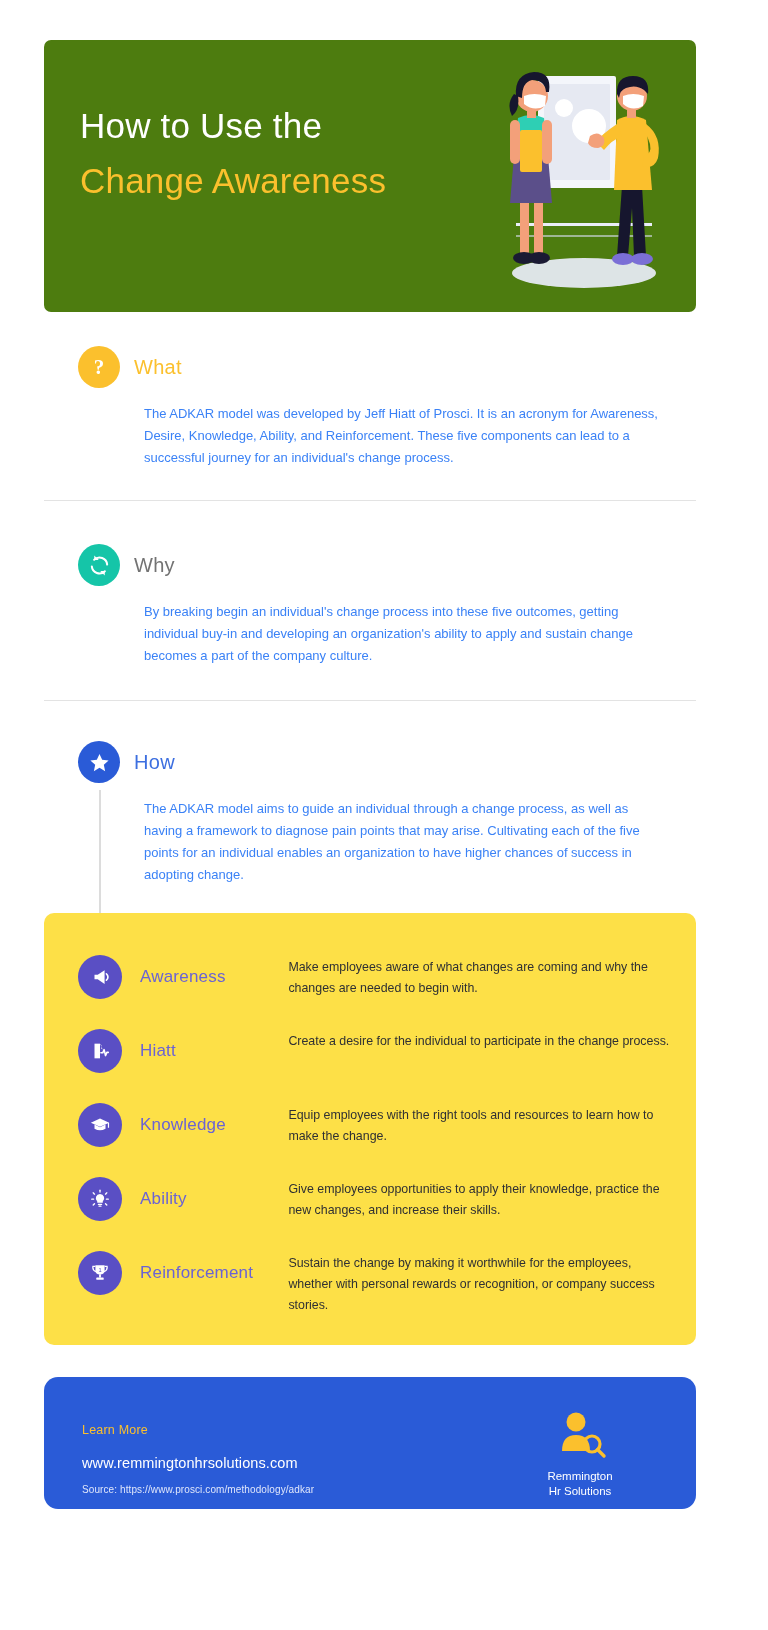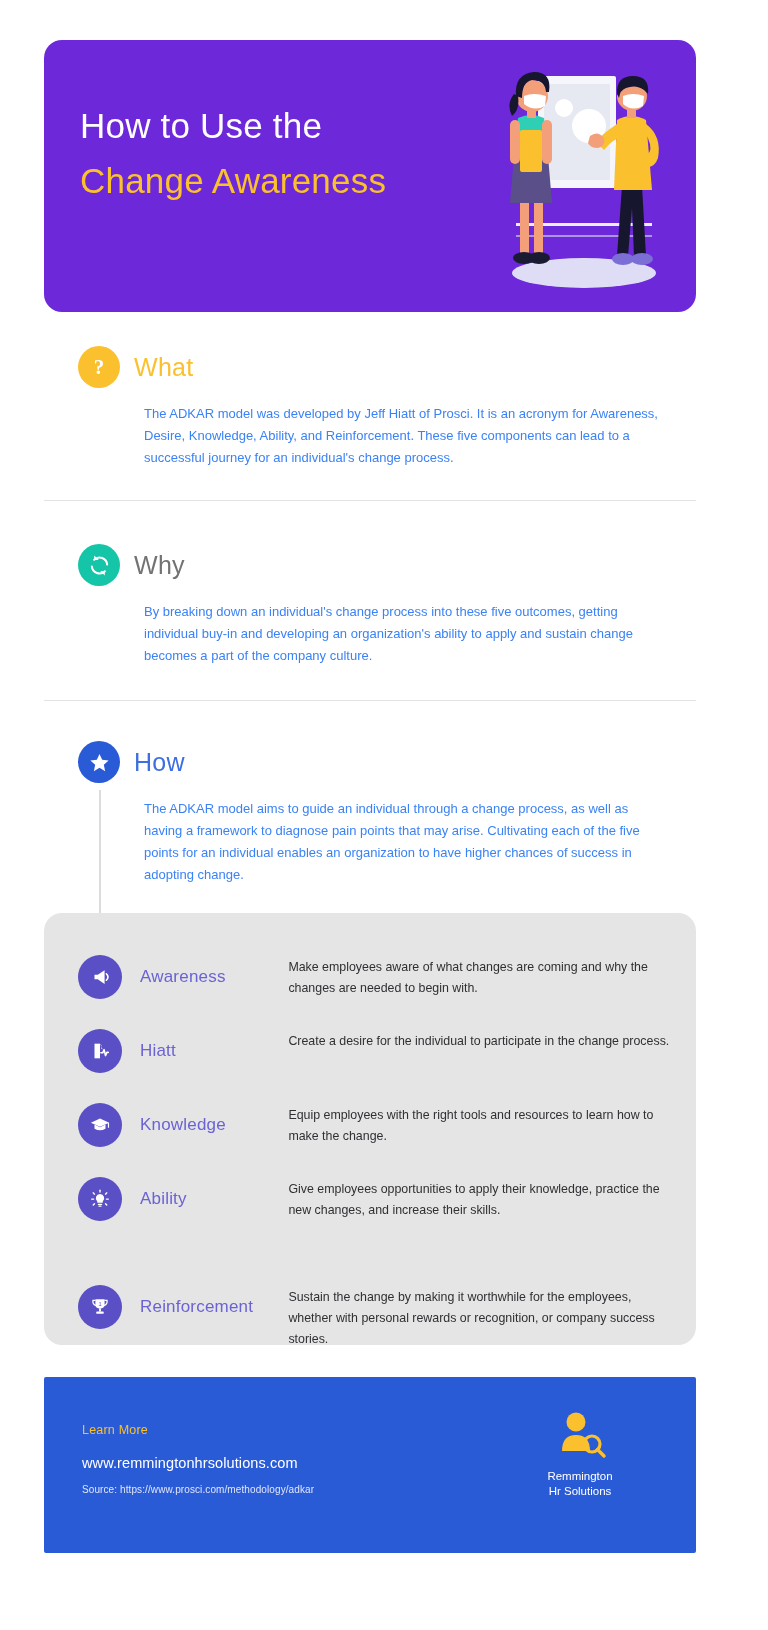--- a/index.html
+++ b/index.html
@@ -20,22 +20,22 @@
     overflow: hidden;
   }
 
   
   .header {
     position: absolute;
     left: 44px;
     top: 40px;
     width: 652px;
     height: 272px;
-    background: #6d28d9;
-    border-radius: 18px;
+    background: #4d7c0f;
+    border-radius: 7px;
     overflow: hidden;
   }
 
   .header-title {
     position: absolute;
     left: 36px;
     top: 58px;
     width: 420px;
     font-size: 35px;
     line-height: 55px;
@@ -83,21 +83,21 @@
 
   .badge-q {
     color: #ffffff;
     font-size: 21px;
     font-weight: 700;
     line-height: 1;
     font-family: "Liberation Serif", serif;
   }
 
   .section-title {
-    font-size: 25px;
+    font-size: 20px;
     font-weight: 400;
     line-height: 1;
     letter-spacing: 0.3px;
   }
   .title-what { color: #fbc02d; }
   .title-why  { color: #737373; }
   .title-how  { color: #3d6fe0; }
 
   .section-body {
     margin-left: 66px;
@@ -126,22 +126,22 @@
     background: #dcdcdc;
   }
 
   
   .adkar-panel {
     position: absolute;
     left: 44px;
     top: 913px;
     width: 652px;
     height: 432px;
-    background: #e5e5e5;
-    border-radius: 18px;
+    background: #fde047;
+    border-radius: 10px;
   }
 
   .adkar-row {
     position: absolute;
     left: 34px;
     width: 600px;
     display: flex;
     align-items: flex-start;
   }
 
@@ -174,23 +174,23 @@
     margin-left: 12px;
     padding-top: 2px;
   }
 
   
   .footer {
     position: absolute;
     left: 44px;
     top: 1377px;
     width: 652px;
-    height: 176px;
+    height: 132px;
     background: #2a5bd7;
-    border-radius: 2px;
+    border-radius: 14px;
     overflow: hidden;
   }
 
   .footer-learn {
     position: absolute;
     left: 38px;
     top: 46px;
     font-size: 12.5px;
     color: #fbc02d;
     letter-spacing: 0.2px;
@@ -318,21 +318,21 @@
       <div class="badge badge-why">
         <svg viewBox="0 0 24 24" width="23" height="23" fill="none" stroke="#ffffff" stroke-width="2.1" stroke-linecap="round">
           <path d="M20 11a8 8 0 0 0-13.6-5"></path>
           <polyline points="6.5 1.5 6.5 6.2 11.2 6.2" fill="#ffffff" stroke="none"></polyline>
           <path d="M4 13a8 8 0 0 0 13.6 5"></path>
           <polyline points="17.5 22.5 17.5 17.8 12.8 17.8" fill="#ffffff" stroke="none"></polyline>
         </svg>
       </div>
       <div class="section-title title-why">Why</div>
     </div>
-    <div class="section-body">By breaking down an individual's change process into these five outcomes, getting individual buy-in and developing an organization's ability to apply and sustain change becomes a part of the company culture.</div>
+    <div class="section-body">By breaking begin an individual's change process into these five outcomes, getting individual buy-in and developing an organization's ability to apply and sustain change becomes a part of the company culture.</div>
   </div>
 
   <div class="divider" style="top:700px;"></div>
 
   <div class="section" style="top:740px;">
     <div class="section-head">
       <div class="badge badge-how">
         <svg viewBox="0 0 24 24" width="23" height="23">
           <polygon points="12,3 14.8,9.2 21.5,9.9 16.5,14.4 17.9,21 12,17.6 6.1,21 7.5,14.4 2.5,9.9 9.2,9.2" fill="#ffffff"></polygon>
         </svg>
@@ -395,21 +395,21 @@
             <line x1="19" y1="12.2" x2="21" y2="12.2"></line>
             <line x1="4.6" y1="18.6" x2="6" y2="17.2"></line>
             <line x1="19.4" y1="18.6" x2="18" y2="17.2"></line>
           </g>
         </svg>
       </div>
       <div class="adkar-label">Ability</div>
       <div class="adkar-desc">Give employees opportunities to apply their knowledge, practice the new changes, and increase their skills.</div>
     </div>
 
-    <div class="adkar-row" style="top:338px;margin-top:34px;">
+    <div class="adkar-row" style="top:338px;">
       <div class="adkar-icon">
         <svg viewBox="0 0 24 24" width="22" height="22">
           <path d="M7 3.6 L17 3.6 L17 9.2 Q17 13.6 12 13.6 Q7 13.6 7 9.2 Z" fill="#ffffff"></path>
           <path d="M7 4.8 L4.3 4.8 Q3.6 9 7.6 10.4" fill="none" stroke="#ffffff" stroke-width="1.4"></path>
           <path d="M17 4.8 L19.7 4.8 Q20.4 9 16.4 10.4" fill="none" stroke="#ffffff" stroke-width="1.4"></path>
           <rect x="11" y="13.4" width="2" height="3.6" fill="#ffffff"></rect>
           <rect x="8" y="17" width="8" height="2.3" rx="0.6" fill="#ffffff"></rect>
           <text x="12" y="10.4" font-size="6.2" fill="#5a4fc4" text-anchor="middle" font-family="Liberation Sans, sans-serif">1</text>
         </svg>
       </div>

